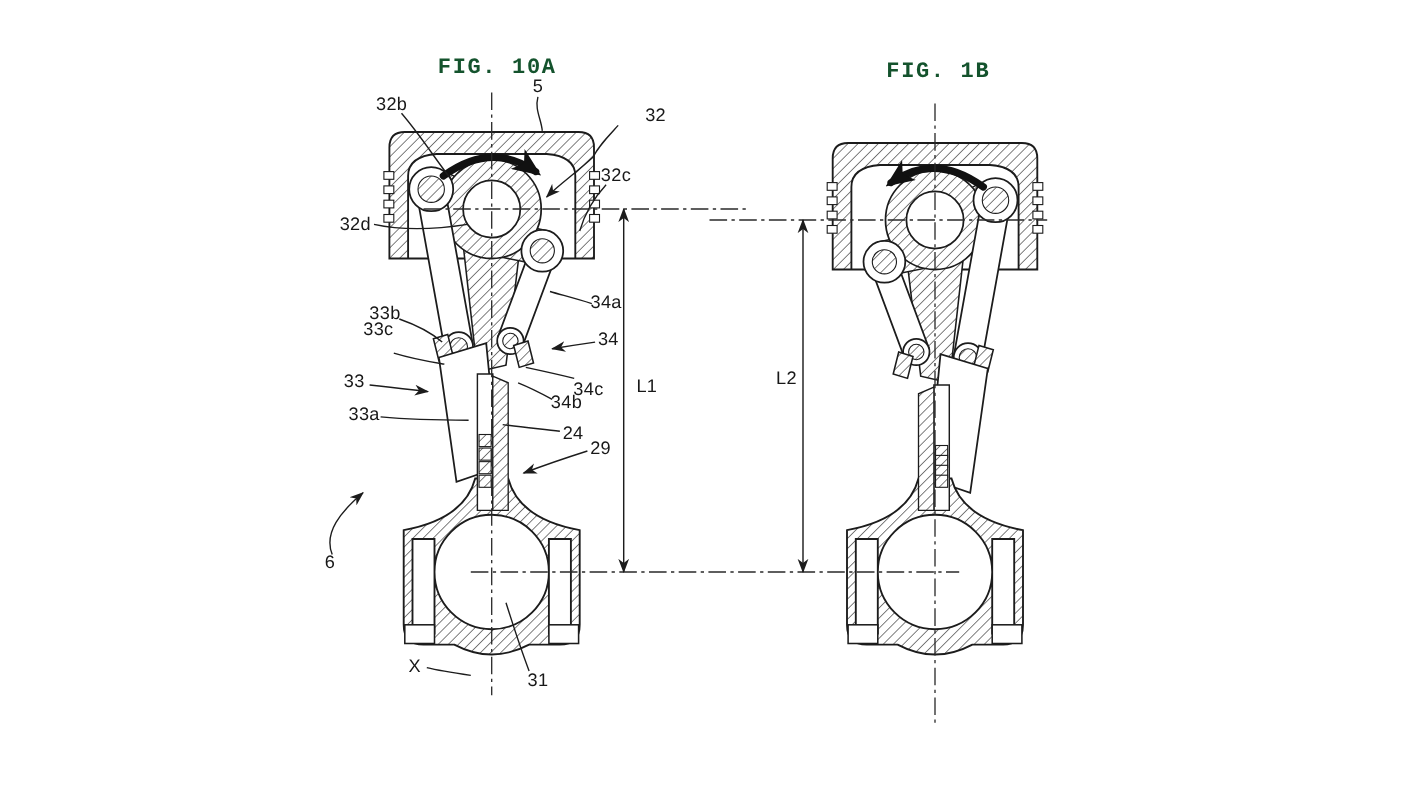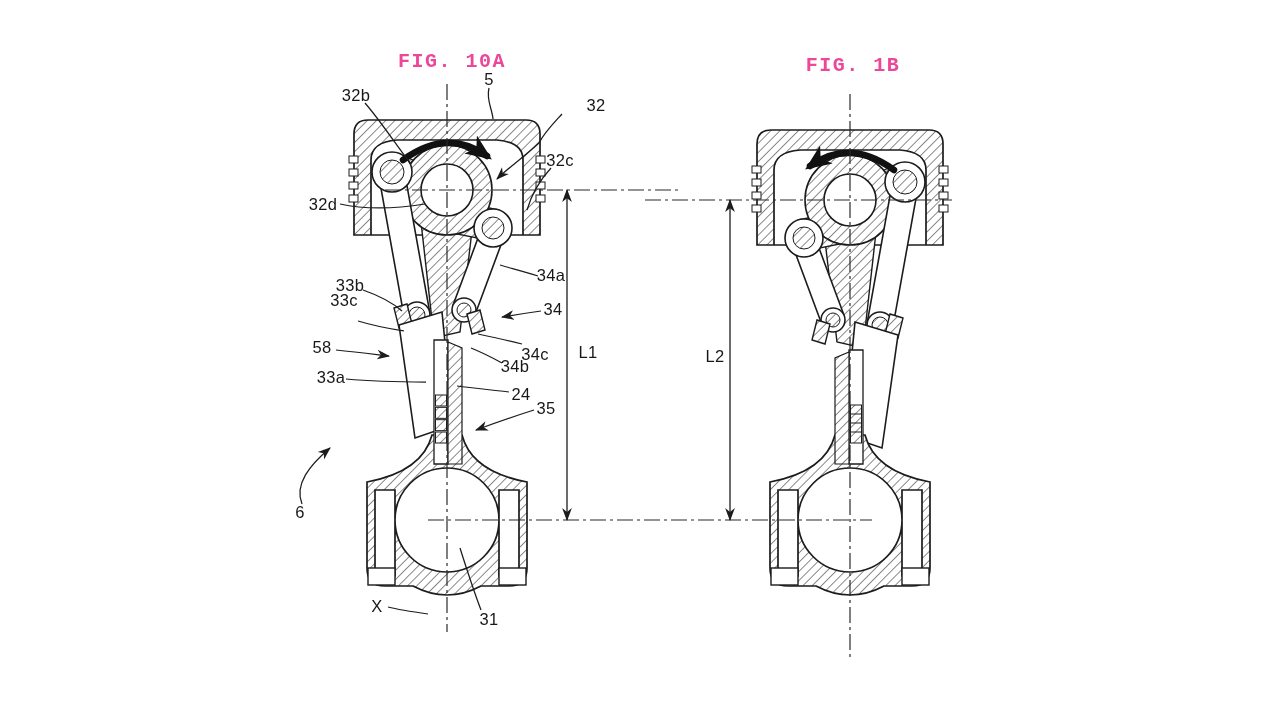--- a/index.html
+++ b/index.html
@@ -2,21 +2,21 @@
 <html><head>
 <meta charset="utf-8">
 <style>
   html,body{margin:0;padding:0;background:#ffffff;}
   .stage{position:relative;width:1280px;height:720px;background:#ffffff;overflow:hidden;
          font-family:"Liberation Sans",sans-serif;}
   svg.draw{position:absolute;left:0;top:0;}
   .lbl{position:absolute;transform:translate(-50%,-50%);font-size:16.5px;color:#181818;
        white-space:nowrap;letter-spacing:.3px;line-height:1;}
   .title{font-family:"Liberation Mono","DejaVu Sans Mono",monospace;font-size:20px;
-         font-weight:700;letter-spacing:1.5px;color:#ec4899;}
+         font-weight:700;letter-spacing:1.5px;color:#14532d;}
   .cl{stroke:#2a2a2a;stroke-width:1.2;stroke-dasharray:16 4 3 4;fill:none;}
   .ld{stroke:#1c1c1c;stroke-width:1.25;fill:none;}
   .dim{stroke:#1c1c1c;stroke-width:1.3;fill:none;}
 </style>
 </head>
 <body>
 
 <div class="stage">
 
   <svg class="draw" width="1280" height="720" viewBox="0 0 1280 720">
@@ -160,28 +160,28 @@
   <span class="lbl title" style="left:452px;top:62px">FIG. 10A</span>
   <span class="lbl title" style="left:853px;top:66px">FIG. 1B</span>
 
   <span class="lbl" style="left:356px;top:95px">32b</span>
   <span class="lbl" style="left:489px;top:79px">5</span>
   <span class="lbl" style="left:596px;top:105px">32</span>
   <span class="lbl" style="left:560px;top:160px">32c</span>
   <span class="lbl" style="left:323px;top:204px">32d</span>
   <span class="lbl" style="left:350px;top:285px">33b</span>
   <span class="lbl" style="left:344px;top:300px">33c</span>
-  <span class="lbl" style="left:322px;top:347px">58</span>
+  <span class="lbl" style="left:322px;top:347px">33</span>
   <span class="lbl" style="left:331px;top:377px">33a</span>
   <span class="lbl" style="left:551px;top:275px">34a</span>
   <span class="lbl" style="left:553px;top:309px">34</span>
   <span class="lbl" style="left:535px;top:354px">34c</span>
   <span class="lbl" style="left:515px;top:366px">34b</span>
   <span class="lbl" style="left:521px;top:394px">24</span>
-  <span class="lbl" style="left:546px;top:408px">35</span>
+  <span class="lbl" style="left:546px;top:408px">29</span>
   <span class="lbl" style="left:300px;top:512px">6</span>
   <span class="lbl" style="left:377px;top:606px">X</span>
   <span class="lbl" style="left:489px;top:619px">31</span>
 
   <span class="lbl" style="left:588px;top:352px">L1</span>
-  <span class="lbl" style="left:715px;top:356px">L2</span>
+  <span class="lbl" style="left:715px;top:344px">L2</span>
 
 </div>
 
 </body></html>

